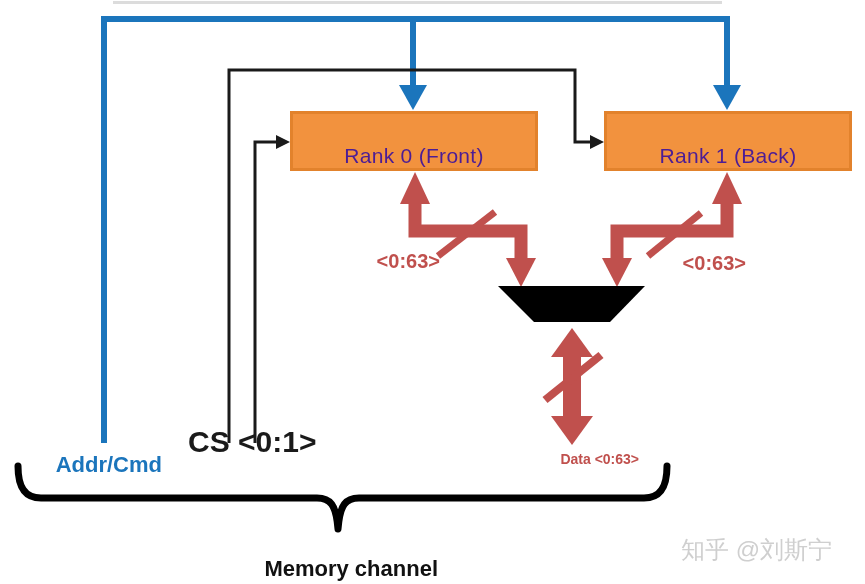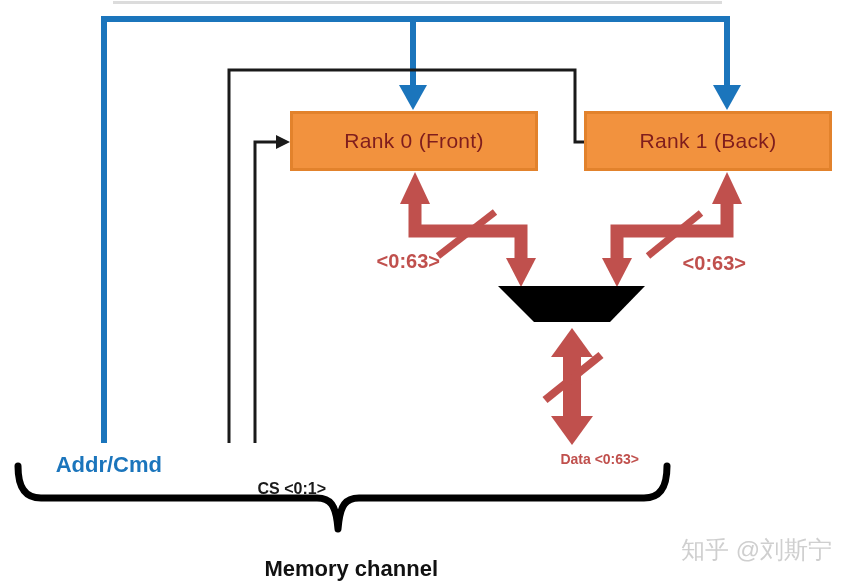--- a/index.html
+++ b/index.html
@@ -6,31 +6,31 @@
   body { width: 865px; height: 584px; font-family: "Liberation Sans", sans-serif; }
   .stage { position: relative; width: 865px; height: 584px; background: #ffffff; overflow: hidden; }
   .stage svg { position: absolute; left: 0; top: 0; }
 
   .rank-box {
     position: absolute;
     width: 248px; height: 60px;
     background: #F2923E;
     border: 3px solid #E2822C;
     box-sizing: border-box;
-    display: flex; align-items: center; justify-content: center;
-    color: #7f1d1d;
+    display: flex; align-items: flex-end; justify-content: center;
+    color: #4c1d95;
     font-size: 21px;
     letter-spacing: 0.3px;
   }
   #rank0 { left: 290px; top: 111px; }
-  #rank1 { left: 584px; top: 111px; }
+  #rank1 { left: 604px; top: 111px; }
 
   .lbl { position: absolute; font-weight: bold; text-align: right; white-space: nowrap; }
   .lbl-addr  { left: 44px;  top: 452px; width: 118px; font-size: 22px; color: #1B75BC; }
-  .lbl-cs    { left: 188px; top: 480px; width: 98px;  font-size: 16px; color: #1A1A1A; margin-left: 40px; }
+  .lbl-cs    { left: 188px; top: 425px; width: 98px;  font-size: 30px; color: #1A1A1A; }
   .lbl-bw-l  { left: 362px; top: 250px; width: 78px;  font-size: 20px; color: #C0504D; }
   .lbl-bw-r  { left: 668px; top: 252px; width: 78px;  font-size: 20px; color: #C0504D; }
   .lbl-data  { left: 503px; top: 451px; width: 136px; font-size: 14px; color: #C0504D; }
   .lbl-mem   { left: 246px; top: 556px; width: 192px; font-size: 22px; color: #111111; }
 
   .watermark {
     position: absolute; left: 681px; top: 534px;
     font-size: 24px; color: #CFCFCF; font-weight: normal;
     white-space: nowrap; text-align: center;
   }

